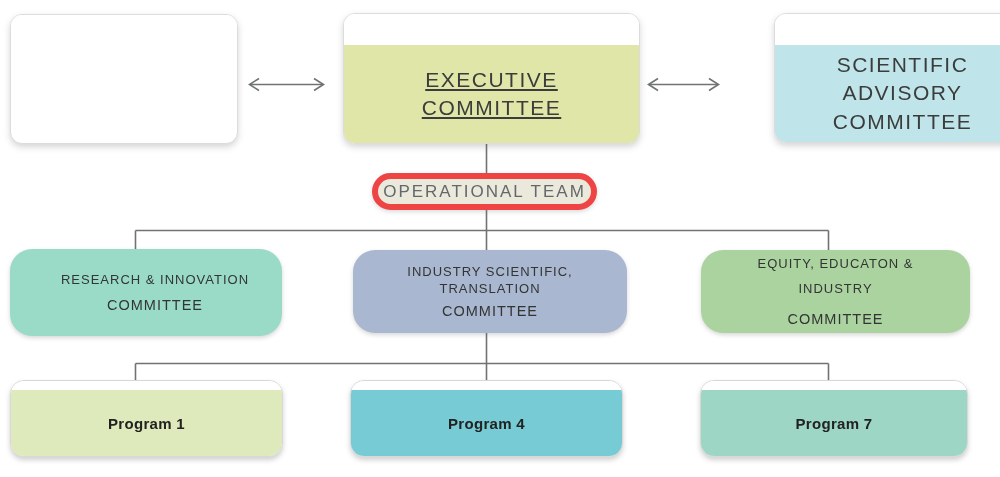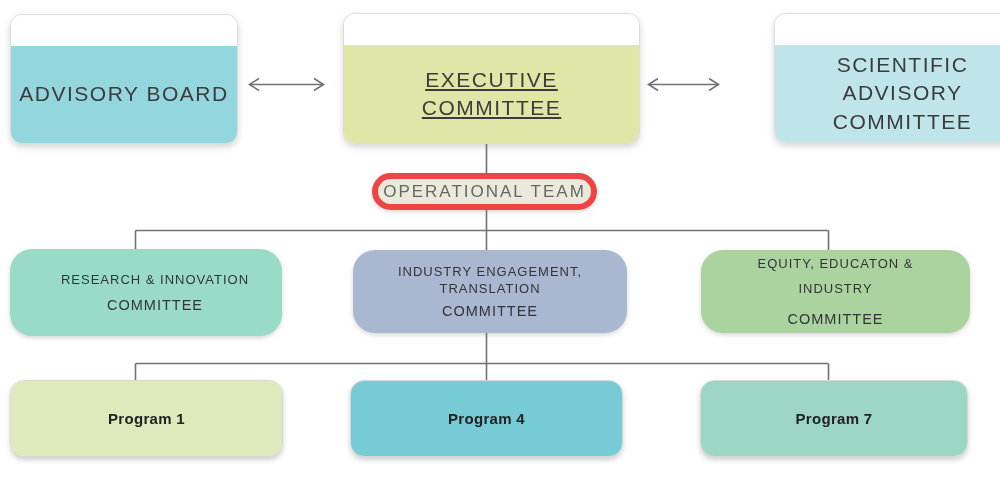--- a/index.html
+++ b/index.html
@@ -76,21 +76,21 @@
   .committee .c-line { font-size: 13px; letter-spacing: 1px; line-height: 1.3; }
   .committee .c-committee { font-size: 14.5px; letter-spacing: 1px; margin-top: 8px; }
 
   
   .program {
     border-radius: 14px;
     border: 1px solid #d8d8d8;
     box-shadow: 0 3px 5px rgba(100,100,100,0.3);
     overflow: hidden;
     display: flex;
-    flex-direction: row;
+    flex-direction: column;
     background: #ffffff;
   }
   .program .p-header { height: 9px; background: #ffffff; flex: 0 0 auto; }
   .program .p-body {
     flex: 1 1 auto;
     display: flex;
     align-items: center;
     justify-content: center;
     color: #222222;
     font-size: 15px;
@@ -128,21 +128,20 @@
     <path class="line" d="M486.5,333 V364"></path>
 
     <path class="line" d="M135.5,363.5 H828.5"></path>
     <path class="line" d="M135.5,363.5 V381"></path>
     <path class="line" d="M486.5,363.5 V381"></path>
     <path class="line" d="M828.5,363.5 V382"></path>
   </svg>
 
   <div class="box card" style="left:10px; top:14px; width:228px; height:130px;">
     <div class="card-header"></div>
-    <div class="card-body" style="background-color: rgb(147, 214, 222);">ADVISORY BOARD</div>
   </div>
 
   <div class="box card" style="left:343px; top:13px; width:297px; height:131px;">
     <div class="card-header"></div>
     <div class="card-body" style="background-color: rgb(224, 229, 168); text-decoration: underline;">EXECUTIVE COMMITTEE</div>
   </div>
 
   <div class="box card" style="left:774px; top:13px; width:257px; height:130px;">
     <div class="card-header"></div>
     <div class="card-body" style="flex-direction: column; background-color: rgb(191, 228, 233);">
@@ -152,21 +151,21 @@
   </div>
 
   <div class="box pill" style="left: 372px; top: 173px; width: 225px; height: 37px; background-color: rgb(235, 233, 220);">OPERATIONAL TEAM</div>
 
   <div class="box committee" style="left: 10px; top: 249px; width: 272px; height: 87px; background-color: rgb(154, 219, 199); padding-left: 28px;">
     <div class="c-line">RESEARCH &amp; INNOVATION</div>
     <div class="c-committee">COMMITTEE</div>
   </div>
 
   <div class="box committee" style="left: 353px; top: 250px; width: 274px; height: 83px; background-color: rgb(169, 183, 208);">
-    <div class="c-line">INDUSTRY ENGAGEMENT,</div>
+    <div class="c-line">INDUSTRY SCIENTIFIC,</div>
     <div class="c-line">TRANSLATION</div>
     <div class="c-committee" style="margin-top:6px;">COMMITTEE</div>
   </div>
 
   <div class="box committee" style="left: 701px; top: 250px; width: 269px; height: 83px; background-color: rgb(171, 211, 160); justify-content: space-between;">
     <div class="c-line">EQUITY, EDUCATON &amp;</div>
     <div class="c-line">INDUSTRY</div>
     <div class="c-committee" style="margin-top:6px;">COMMITTEE</div>
   </div>
 

